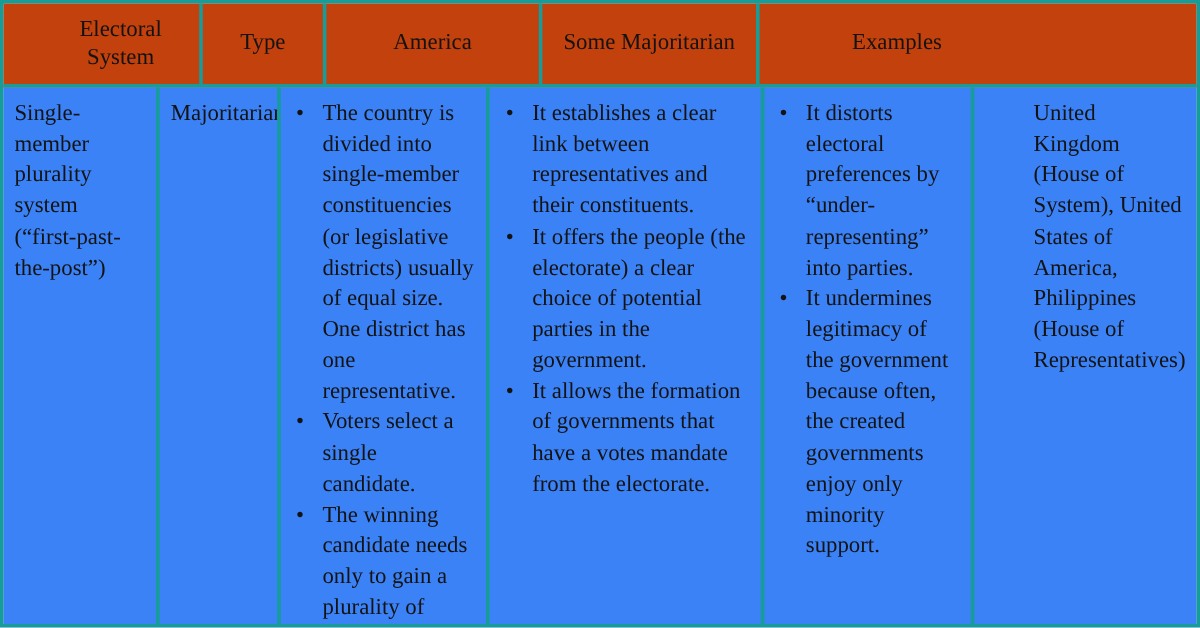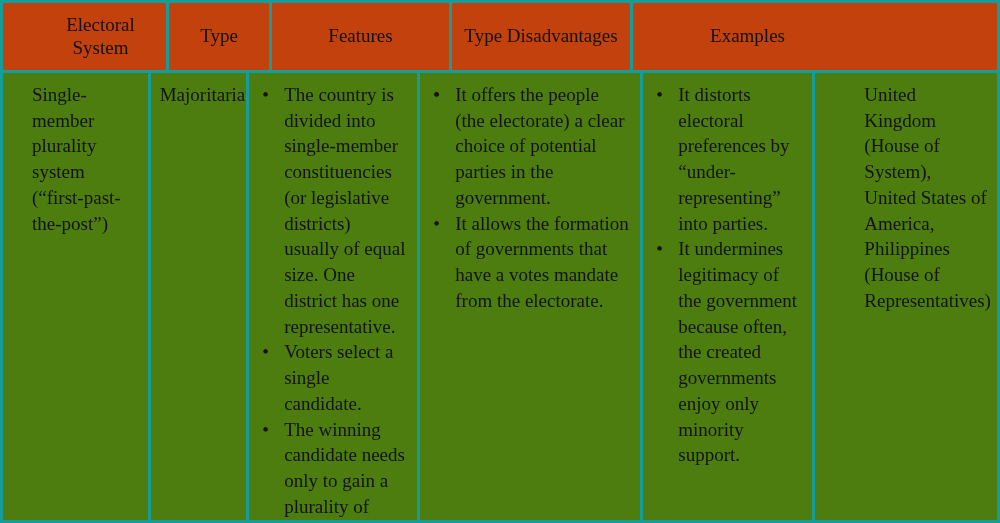--- a/index.html
+++ b/index.html
@@ -32,23 +32,22 @@
   .row-header {
     height: 70px;
     background: #c2410c;
     border-bottom: 3px solid #169c99;
     flex: 0 0 auto;
     padding-left: 32px;
   }
 
   .row-body {
     flex: 1 1 auto;
-    background: #4d7c0f;
+    background: #3b82f6;
     min-height: 0;
-    padding-left: 20px;
   }
 
   .cell {
     box-sizing: border-box;
     border-right: 3px solid #169c99;
     overflow: hidden;
   }
   .cell:last-child {
     border-right: none;
     margin-left: 40px;
@@ -113,24 +112,24 @@
 
   <div class="row row-header">
     <div class="cell col-0">
         <span class="plain-text">Electoral
 System</span>
       </div>
     <div class="cell col-1">
         <span class="plain-text">Type</span>
       </div>
     <div class="cell col-2">
-        <span class="plain-text">Features</span>
+        <span class="plain-text">America</span>
       </div>
     <div class="cell col-4">
-        <span class="plain-text">Type Disadvantages</span>
+        <span class="plain-text">Some Majoritarian</span>
       </div>
     <div class="cell col-5">
         <span class="plain-text">Examples</span>
       </div>
   </div>
 
   <div class="row row-body">
 
     <div class="cell col-0">
       <p class="plain-text">Single-member plurality system (“first-past-the-post”)</p>
@@ -154,20 +153,21 @@
             <span class="bullet-dot">•</span>
             <span class="bullet-text">The winning candidate needs only to gain a plurality of votes (first-past-the-post system).</span>
           </li>
         </ul>
     </div>
 
     <div class="cell col-3">
       <ul class="bullets">
           <li>
             <span class="bullet-dot">•</span>
+            <span class="bullet-text">It establishes a clear link between representatives and their constituents.</span>
           </li>
           <li>
             <span class="bullet-dot">•</span>
             <span class="bullet-text">It offers the people (the electorate) a clear choice of potential parties in the government.</span>
           </li>
           <li>
             <span class="bullet-dot">•</span>
             <span class="bullet-text">It allows the formation of governments that have a votes mandate from the electorate.</span>
           </li>
         </ul>

